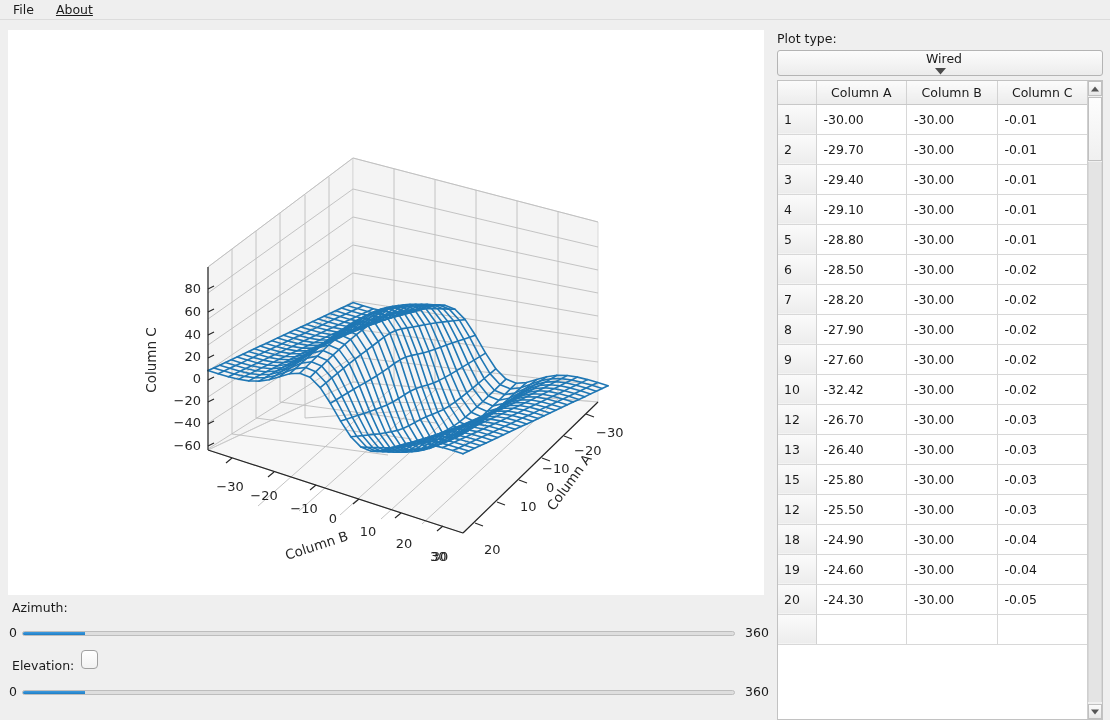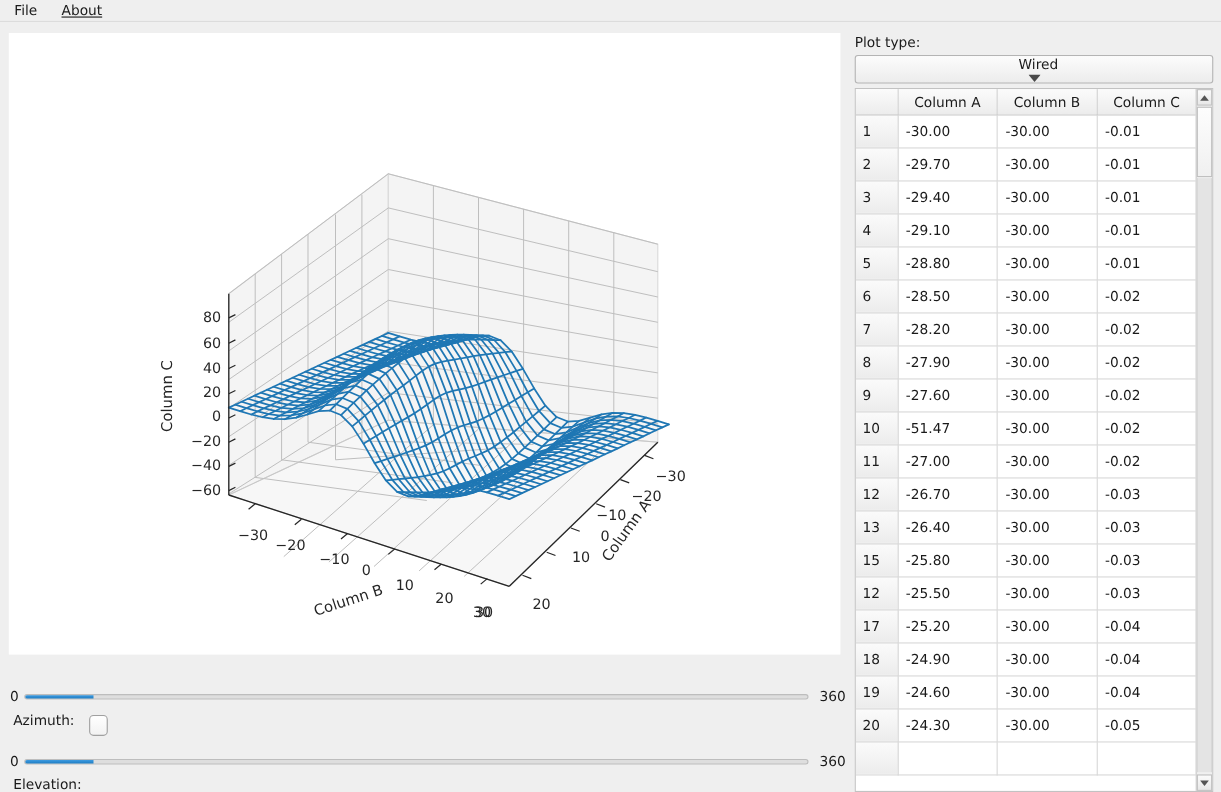--- a/index.html
+++ b/index.html
@@ -34,21 +34,21 @@
   }
   #plot-svg { display:block; width: 756px; height: 565px; }
 
   
   #controls {
     position: absolute; left: 0px; top: 596px;
     width: 770px; height: 124px;
     background: #efefef;
   }
   .slider-label {
-    position: absolute; font-size: 12.5px; color: #1a1a1a; margin-top: 47px;
+    position: absolute; font-size: 12.5px; color: #1a1a1a;
   }
   .slider-row { position: absolute; left: 0; width: 770px; height: 22px; }
   .slider-min, .slider-max {
     position: absolute; top: 3px; font-size: 12.5px; color: #1a1a1a;
   }
   .slider-min { left: 9px; }
   .slider-max { left: 745px; }
   .slider-track {
     position: absolute; left: 22px; top: 9px;
     width: 713px; height: 5px;
@@ -465,27 +465,21 @@
             <td class="cell">-0.02</td>
           </tr>
           <tr>
             <td class="rowhdr">9</td>
             <td class="cell">-27.60</td>
             <td class="cell">-30.00</td>
             <td class="cell">-0.02</td>
           </tr>
           <tr>
             <td class="rowhdr">10</td>
-            <td class="cell">-51.47</td>
-            <td class="cell">-30.00</td>
-            <td class="cell">-0.02</td>
-          </tr>
-          <tr>
-            <td class="rowhdr">11</td>
-            <td class="cell">-27.00</td>
+            <td class="cell">-32.42</td>
             <td class="cell">-30.00</td>
             <td class="cell">-0.02</td>
           </tr>
           <tr>
             <td class="rowhdr">12</td>
             <td class="cell">-26.70</td>
             <td class="cell">-30.00</td>
             <td class="cell">-0.03</td>
           </tr>
           <tr>
@@ -498,26 +492,20 @@
             <td class="rowhdr">15</td>
             <td class="cell">-25.80</td>
             <td class="cell">-30.00</td>
             <td class="cell">-0.03</td>
           </tr>
           <tr>
             <td class="rowhdr">12</td>
             <td class="cell">-25.50</td>
             <td class="cell">-30.00</td>
             <td class="cell">-0.03</td>
-          </tr>
-          <tr>
-            <td class="rowhdr">17</td>
-            <td class="cell">-25.20</td>
-            <td class="cell">-30.00</td>
-            <td class="cell">-0.04</td>
           </tr>
           <tr>
             <td class="rowhdr">18</td>
             <td class="cell">-24.90</td>
             <td class="cell">-30.00</td>
             <td class="cell">-0.04</td>
           </tr>
           <tr>
             <td class="rowhdr">19</td>
             <td class="cell">-24.60</td>

